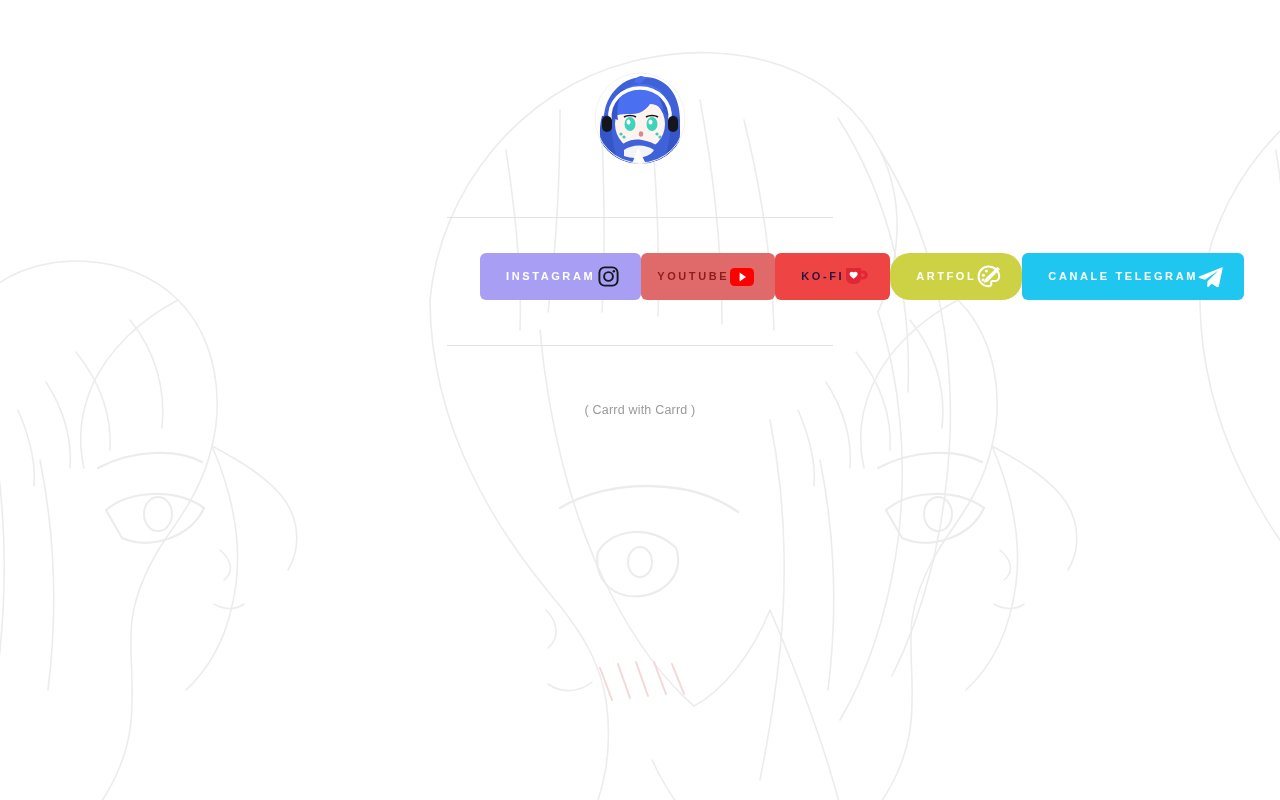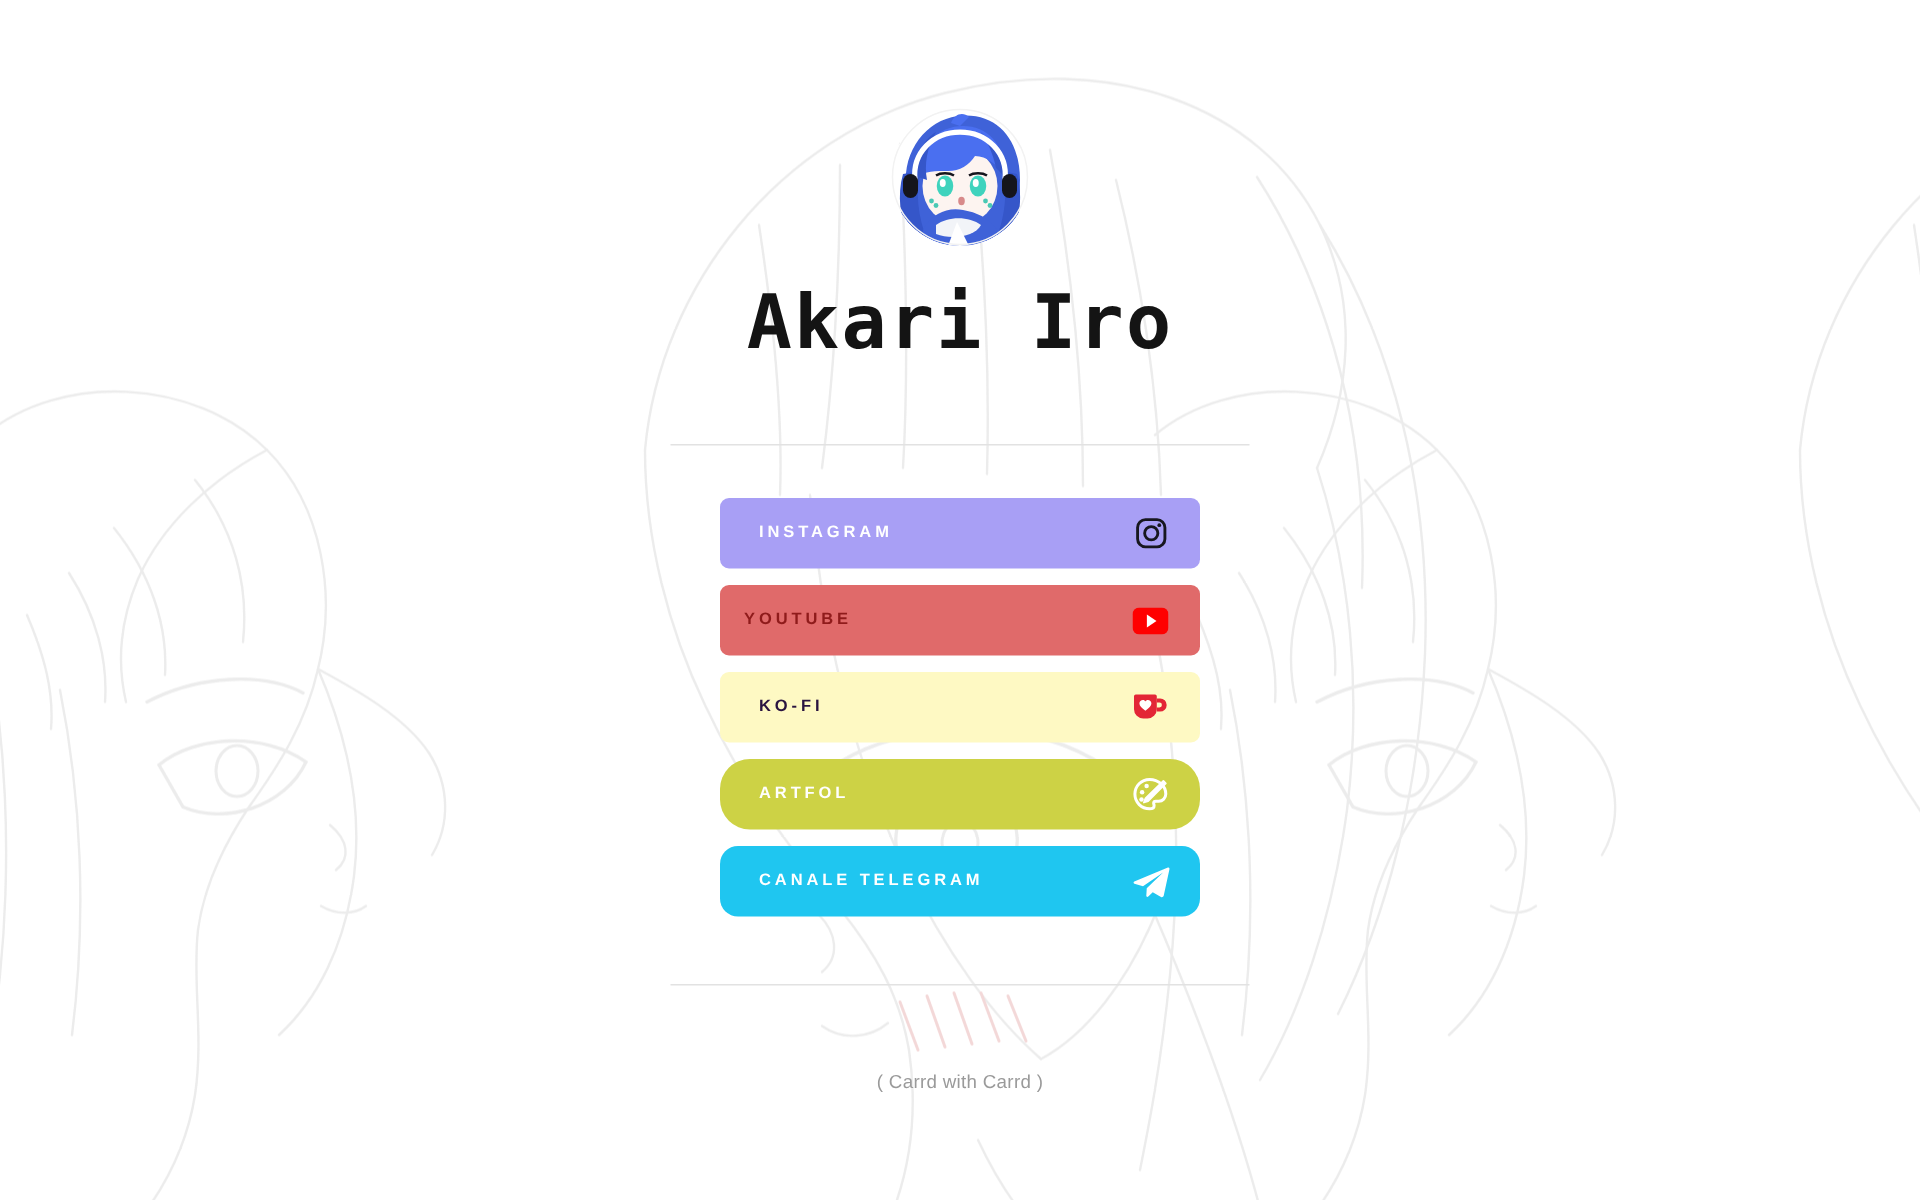--- a/index.html
+++ b/index.html
@@ -70,22 +70,21 @@
     border: 0;
   }
   .divider.top { margin-top: 53px; }
   .divider.bottom { margin-top: 45px; }
 
   
   .links {
     margin-top: 35px;
     width: 320px;
     display: flex;
-    flex-direction: column;
-    gap: 11px;
+    gap: 0;
   }
 
   .link-btn {
     position: relative;
     display: flex;
     align-items: center;
     height: 47px;
     padding: 0 20px 0 26px;
     border-radius: 6px;
     text-decoration: none;
@@ -273,21 +272,20 @@
         </g>
 
         <path d="M22 80 C 28 70, 38 66, 48 68 C 60 70, 70 76, 74 88 L 18 92 Z" fill="#3f62d8"></path>
         <path d="M30 78 C 38 72, 52 72, 60 78 C 56 86, 40 88, 30 84 Z" fill="#f2f4f8"></path>
         <path d="M44 76 L 52 92 L 38 92 Z" fill="#ffffff"></path>
       </g>
       <circle cx="46" cy="46" r="45" fill="none" stroke="#f2f2f2" stroke-width="1"></circle>
     </svg>
   </div>
 
-  <h1 class="site-title" style="color: rgb(20, 20, 20);">Akari Iro</h1>
 
   <hr class="divider top" style="background: rgb(226, 226, 226);">
 
   <nav class="links">
 
     <a class="link-btn btn-instagram" href="#" style="background: rgb(168, 159, 245);">
       <span class="link-label" style="color: rgb(255, 255, 255);">INSTAGRAM</span>
       <span class="link-icon">
         <svg width="23" height="23" viewBox="0 0 24 24" fill="none" stroke="#17171f" stroke-width="2">
           <rect x="2.5" y="2.5" width="19" height="19" rx="5.5"></rect>
@@ -300,21 +298,21 @@
     <a class="link-btn btn-youtube" href="#" style="background: rgb(224, 106, 106);">
       <span class="link-label" style="color: rgb(143, 27, 27);">YOUTUBE</span>
       <span class="link-icon">
         <svg width="24" height="18" viewBox="0 0 24 18">
           <rect x="0" y="0" width="24" height="18" rx="4.5" fill="#ff0000"></rect>
           <path d="M9.6 4.6 L 16 9 L 9.6 13.4 Z" fill="#ffffff"></path>
         </svg>
       </span>
     </a>
 
-    <a class="link-btn btn-kofi" href="#" style="background: #fef9c3;">
+    <a class="link-btn btn-kofi" href="#" style="background: #ef4444;">
       <span class="link-label" style="color: rgb(42, 20, 64);">KO-FI</span>
       <span class="link-icon">
         <svg width="24" height="19" viewBox="0 0 24 19">
           <path d="M1 2.2 A1.2 1.2 0 0 1 2.2 1 H15 A1.2 1.2 0 0 1 16.2 2.2 V10.8
                    A6.2 6.2 0 0 1 10 17 H7.2 A6.2 6.2 0 0 1 1 10.8 Z" fill="#e32636"></path>
           <path d="M16.2 3.6 H18.4 A4.4 4.4 0 0 1 18.4 12.4 H16.2 V9.6 H18
                    A1.6 1.6 0 0 0 18 6.4 H16.2 Z" fill="#e32636"></path>
           <path d="M8.6 11.8 C 6.2 10.0, 4.6 8.7, 4.6 7.0 C 4.6 5.6, 5.7 4.7, 6.9 4.7
                    C 7.7 4.7, 8.3 5.1, 8.6 5.6 C 8.9 5.1, 9.5 4.7, 10.3 4.7
                    C 11.5 4.7, 12.6 5.6, 12.6 7.0 C 12.6 8.7, 11.0 10.0, 8.6 11.8 Z" fill="#ffffff"></path>
@@ -333,21 +331,21 @@
           <g fill="#ffffff">
             <circle cx="6.4" cy="10.2" r="1.5"></circle>
             <circle cx="9.4" cy="6.0" r="1.5"></circle>
             <circle cx="6.0" cy="15.0" r="1.5"></circle>
           </g>
           <path d="M20.6 2.6 L 22.2 4.2 L 10.4 16.1 L 7.6 17.0 L 8.6 14.3 Z" fill="#ffffff" stroke="#ffffff" stroke-width="1.2" stroke-linejoin="round"></path>
         </svg>
       </span>
     </a>
 
-    <a class="link-btn btn-telegram" href="#" style="background: rgb(31, 198, 240); border-radius: 12px;">
+    <a class="link-btn btn-telegram" href="#" style="background: rgb(31, 198, 240);">
       <span class="link-label" style="color: rgb(255, 255, 255);">CANALE TELEGRAM</span>
       <span class="link-icon">
         <svg width="25" height="22" viewBox="0 0 25 22">
           <path d="M23.6 1.4 L 1.2 10.6 C 0.5 10.9, 0.6 11.9, 1.3 12.1 L 7.0 13.8
                    L 20.4 4.6 L 9.5 15.2 L 9.2 20.2 C 9.2 20.9, 10.0 21.2, 10.5 20.7
                    L 13.5 17.8 L 19.0 21.0 C 19.7 21.4, 20.6 21.0, 20.8 20.2
                    L 24.6 2.6 C 24.8 1.7, 24.4 1.1, 23.6 1.4 Z" fill="#ffffff"></path>
         </svg>
       </span>
     </a>

